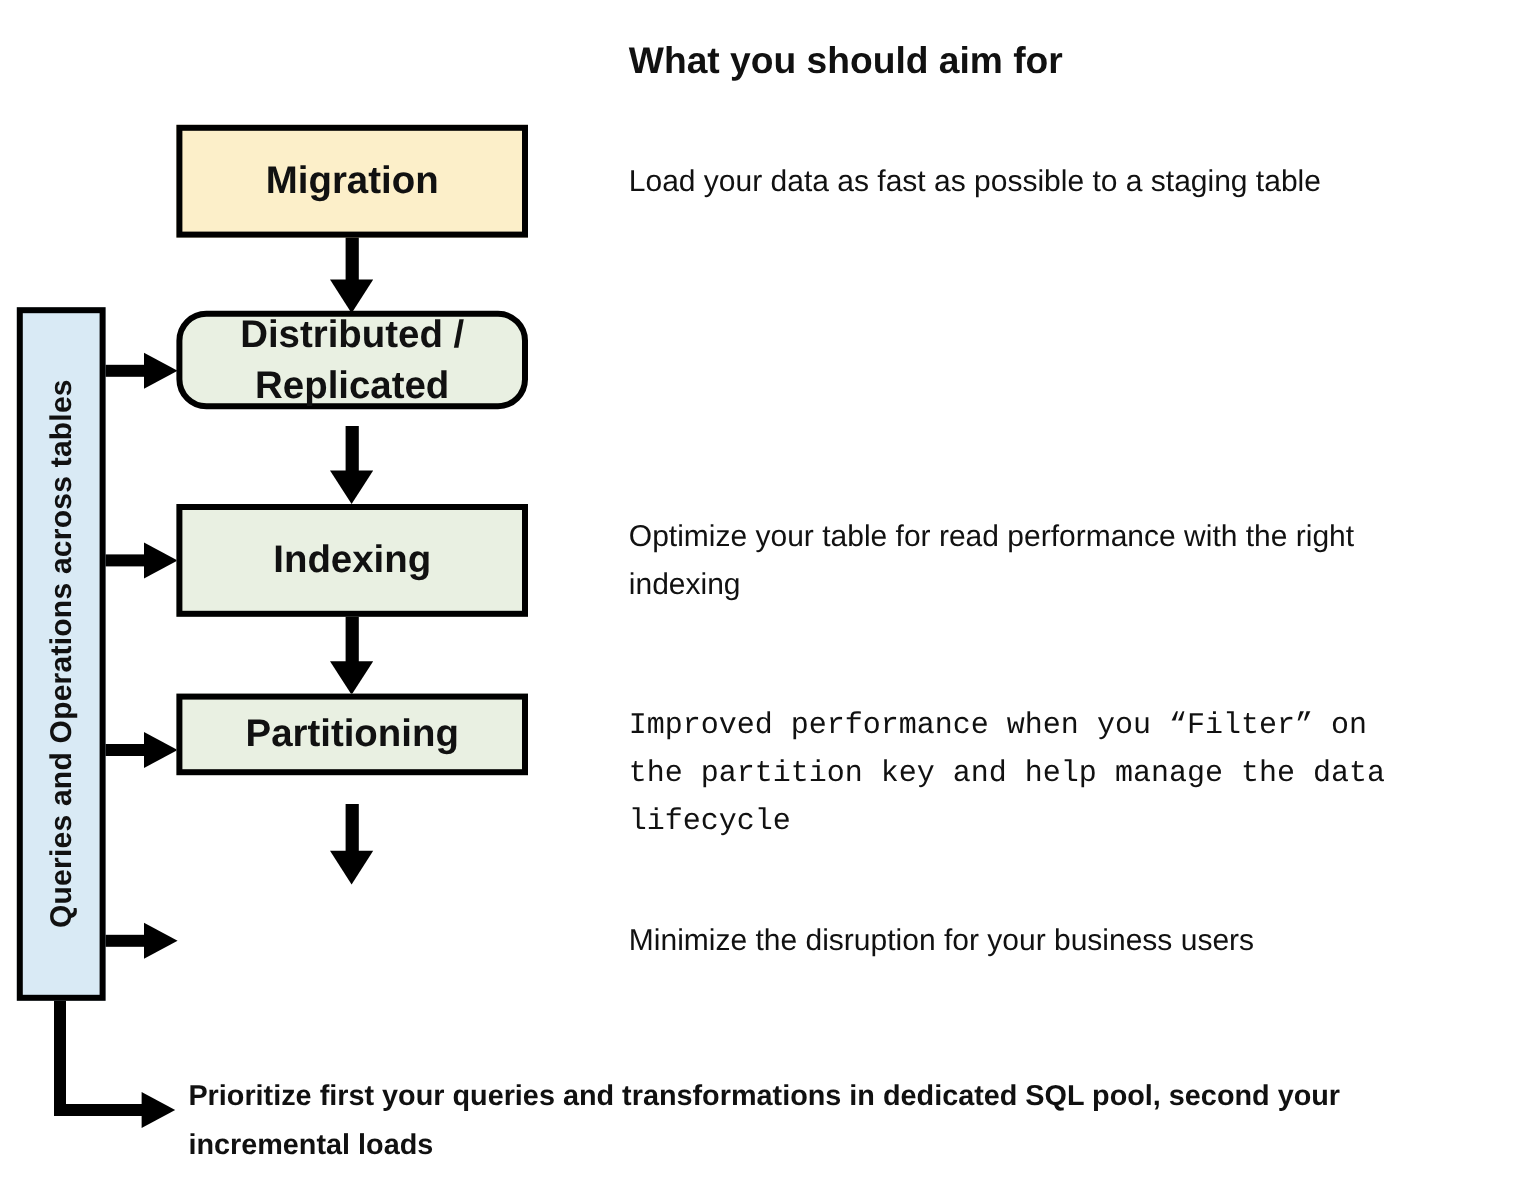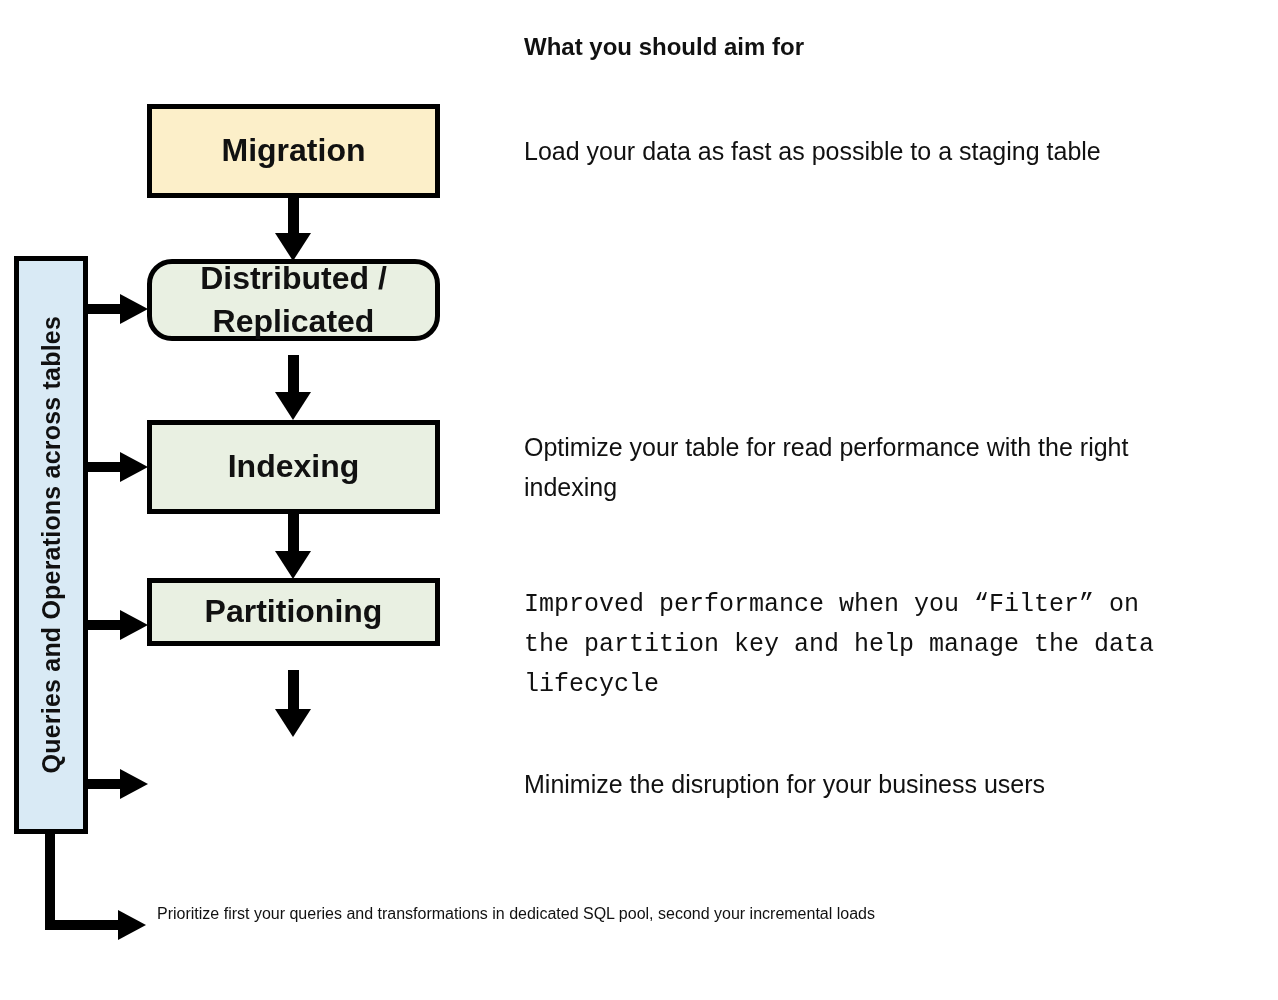--- a/index.html
+++ b/index.html
@@ -65,40 +65,40 @@
   .pos-step-1 { top: 259px; height: 82px; border-radius: 25px; }
   .pos-step-2 { top: 420px; height: 94px; }
   .pos-step-3 { top: 578px; height: 68px; }
   .pos-step-4 { top: 737px; height: 94px; }
 
   
   .page-title {
     position: absolute;
     left: 524px; top: 33px;
     font-weight: bold;
-    font-size: 24px;
+    font-size: 31px;
   }
   .desc {
     position: absolute;
     left: 524px;
     font-size: 25px;
     line-height: 40px;
   }
   .pos-desc-0 { top: 131px; width: 760px; }
   .pos-desc-1 { top: 269px; width: 645px; }
   .pos-desc-2 { top: 427px; width: 700px; }
   .pos-desc-3 { top: 585px; width: 665px; font-family: Liberation Mono, monospace; }
   .pos-desc-4 { top: 764px; width: 760px; }
 
   .footer-note {
     position: absolute;
     left: 157px; top: 893px;
     width: 1010px;
-    font-weight: normal;
-    font-size: 16px;
+    font-weight: bold;
+    font-size: 24px;
     line-height: 41px;
   }
 </style>
 </head>
 <body>
 
 <div class="canvas">
 
   <svg class="arrows" viewBox="0 0 1278 1000" xmlns="http://www.w3.org/2000/svg">
 

